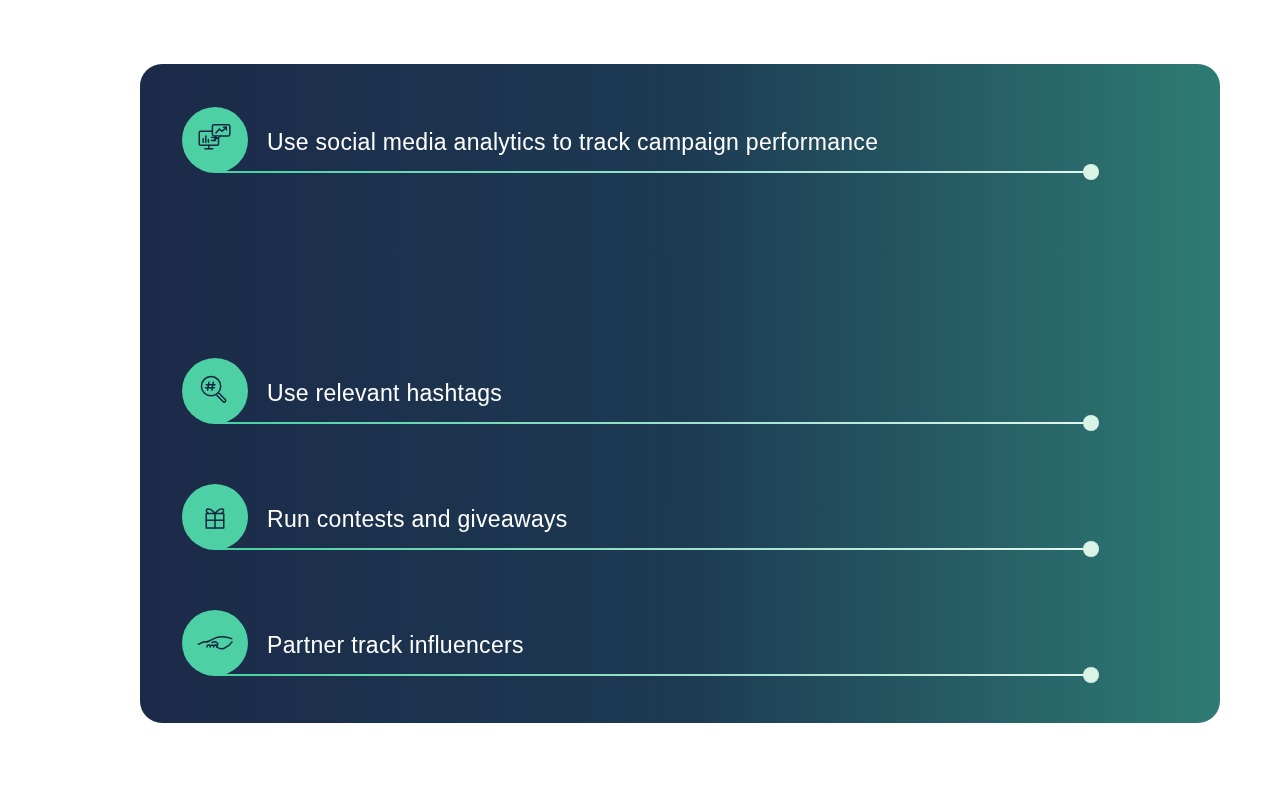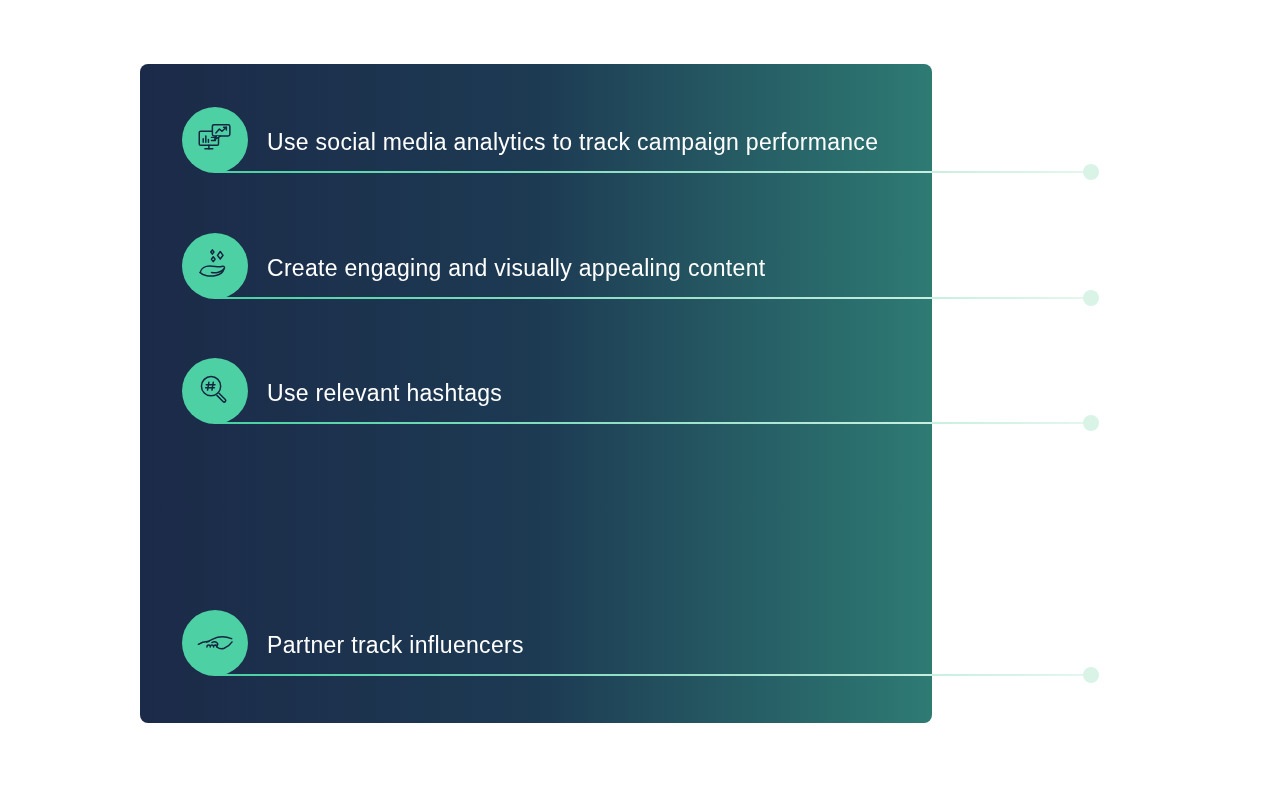--- a/index.html
+++ b/index.html
@@ -13,23 +13,23 @@
   }
   .stage {
     position: relative;
     width: 1280px;
     height: 791px;
   }
   .card {
     position: absolute;
     left: 140px;
     top: 64px;
-    width: 792px;
+    width: 1080px;
     height: 659px;
-    border-radius: 8px;
+    border-radius: 22px;
     background: linear-gradient(to right, #1b2a48 0%, #1d3a53 50%, #2e7b74 100%);
   }
   .row {
     position: absolute;
     left: 0;
     width: 1000px;
     height: 80px;
   }
   .row-1 { top: 43px; }
   .row-2 { top: 169px; }
@@ -111,51 +111,51 @@
             <rect x="21" y="6.5" width="20" height="13" rx="2" fill="#4ed0a5"></rect>
             <path d="M25.5,19.5 L23.5,23.5 L30,19.5" fill="#4ed0a5"></path>
             <polyline points="25,16 29,11.5 32,14 37,9.5"></polyline>
             <polyline points="33.8,9.5 37,9.5 37,12.7"></polyline>
           </g>
         </svg>
       </div>
       <div class="item-label">Use social media analytics to track campaign performance</div>
     </div>
 
-    <div class="row row-2">
-      <div class="underline"></div>
-      <div class="end-dot"></div>
-      <div class="icon-circle">
-        <svg viewBox="0 0 48 48">
-          <path d="M30,7.5 L33.2,11.8 L30,16 L26.8,11.8 Z"></path>
-          <path d="M21,5.5 L22.8,8 L21,10.5 L19.2,8 Z"></path>
-          <path d="M22,13.5 L24.1,16.3 L22,19 L19.9,16.3 Z"></path>
-          <path d="M7,31.5 C8,26.5 13,24 18,24 C24,24 27.5,25.8 31.5,24.6 C34.2,23.8 36,25.2 34.2,27.4 C31.3,30.8 25,32.4 20,31.4"></path>
-          <path d="M7,31.5 C10,35.3 18,36.4 25,34.8 C29.3,33.8 33.2,31.2 34.2,27.4"></path>
-        </svg>
-      </div>
-      <div class="item-label">Create engaging and visually appealing content</div>
-    </div>
 
     <div class="row row-3">
       <div class="underline"></div>
       <div class="end-dot"></div>
       <div class="icon-circle">
         <svg viewBox="0 0 48 48">
           <circle cx="19.5" cy="18.5" r="11"></circle>
           <line x1="17" y1="14" x2="15.5" y2="23"></line>
           <line x1="22" y1="14" x2="20.5" y2="23"></line>
           <line x1="14" y1="16.8" x2="24" y2="16.8"></line>
           <line x1="13.3" y1="20.4" x2="23.3" y2="20.4"></line>
           <path d="M28.6,26.6 l7.2,7.2 a1.7,1.7 0 0 1 -2.4,2.4 l-7.2,-7.2"></path>
         </svg>
       </div>
       <div class="item-label">Use relevant hashtags</div>
     </div>
 
+    <div class="row row-4">
+      <div class="underline"></div>
+      <div class="end-dot"></div>
+      <div class="icon-circle">
+        <svg viewBox="0 0 48 48">
+          <rect x="14" y="20" width="20" height="16.5"></rect>
+          <line x1="24" y1="20" x2="24" y2="36.5"></line>
+          <line x1="14" y1="27.8" x2="34" y2="27.8"></line>
+          <path d="M24,20 C17,11 10.5,15.5 16.5,20"></path>
+          <path d="M24,20 C31,11 37.5,15.5 31.5,20"></path>
+        </svg>
+      </div>
+      <div class="item-label">Run contests and giveaways</div>
+    </div>
 
     <div class="row row-5">
       <div class="underline"></div>
       <div class="end-dot"></div>
       <div class="icon-circle">
         <svg viewBox="0 0 48 48">
           <path d="M43,19 C35,16 27,16.8 21.5,19.5 L14.5,23"></path>
           <path d="M5,25.5 C9,22.8 13,21.8 17,22.3"></path>
           <path d="M14.8,28.5 a1.9,2.1 0 0 1 3.8,0 a1.9,2.1 0 0 1 3.8,0 a1.9,2.1 0 0 1 3.8,0"></path>
           <path d="M26.2,28.5 C28.5,30.5 31.5,31 34.5,30 C38.5,28.5 41.5,25.8 43.5,22.8"></path>

